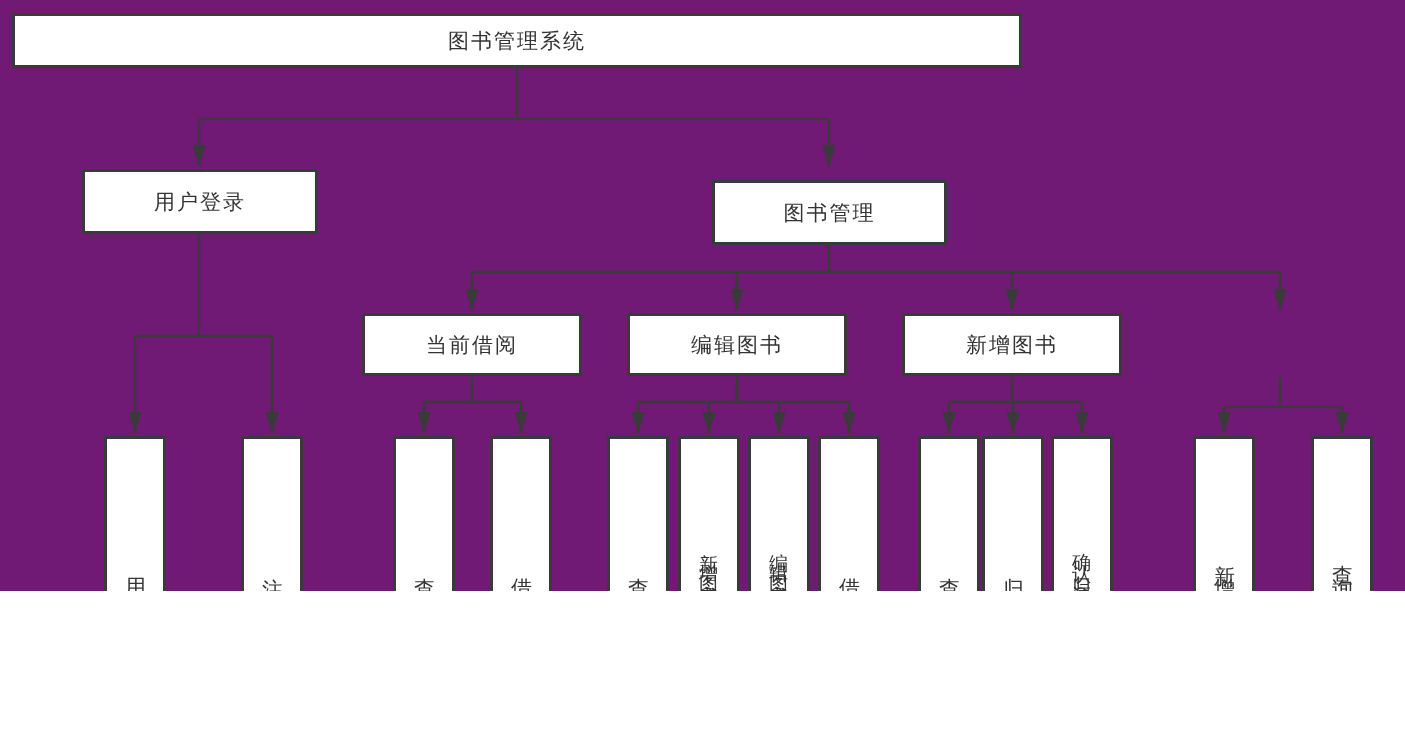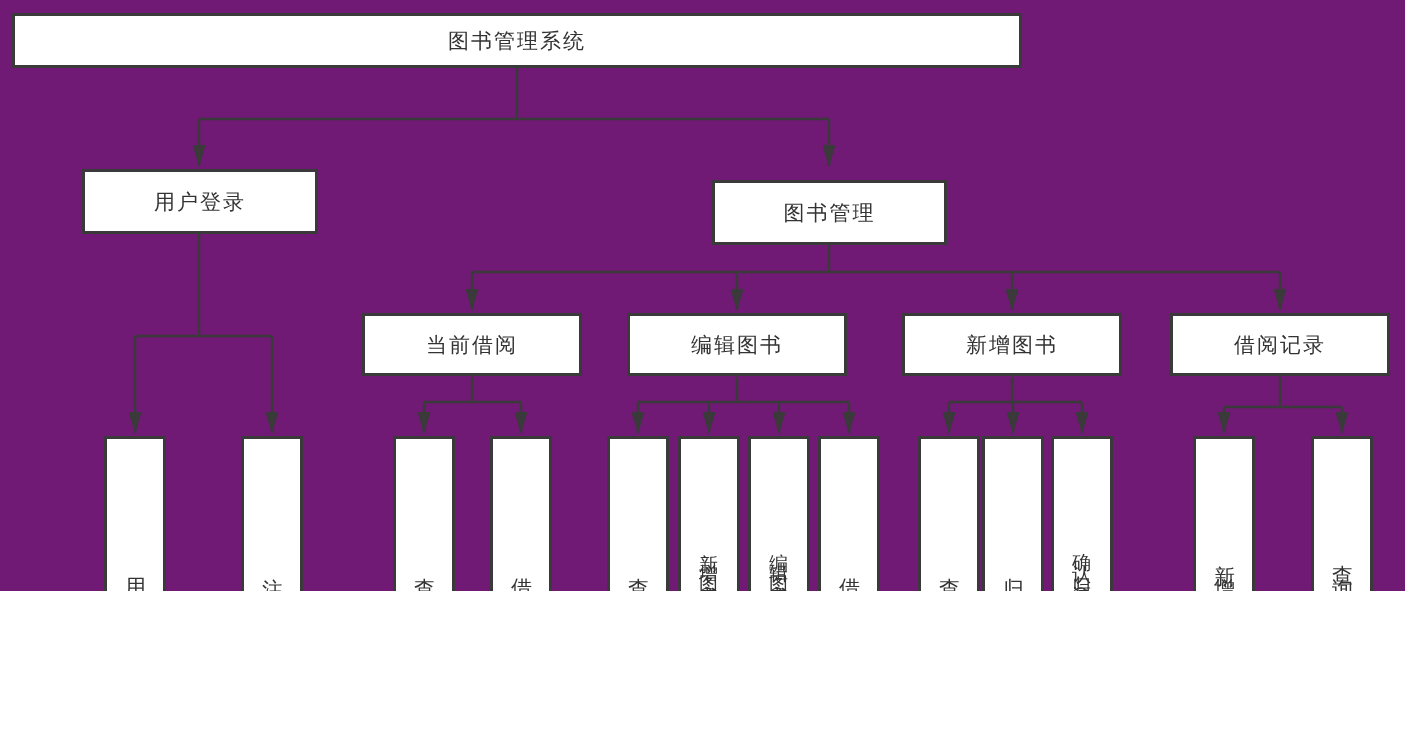--- a/index.html
+++ b/index.html
@@ -97,23 +97,20 @@
 
   <div class="node h-node" style="left:362px;top:313px;width:220px;height:63px">
     <span>当前借阅</span>
   </div>
   <div class="node h-node" style="left:627px;top:313px;width:220px;height:63px">
     <span>编辑图书</span>
   </div>
   <div class="node h-node" style="left:902px;top:313px;width:220px;height:63px">
     <span>新增图书</span>
   </div>
-  <div class="node h-node" style="left:1170px;top:313px;width:220px;height:63px">
-    <span>借阅记录</span>
-  </div>
 
   <div class="node v-node" style="left:104px;top:436px;width:62px;height:302px">
     <span class="vlabel">用户登录</span>
   </div>
   <div class="node v-node" style="left:241px;top:436px;width:62px;height:302px">
     <span class="vlabel">注销登录</span>
   </div>
 
   <div class="node v-node" style="left:393px;top:436px;width:62px;height:302px">
     <span class="vlabel">查询图书</span>

